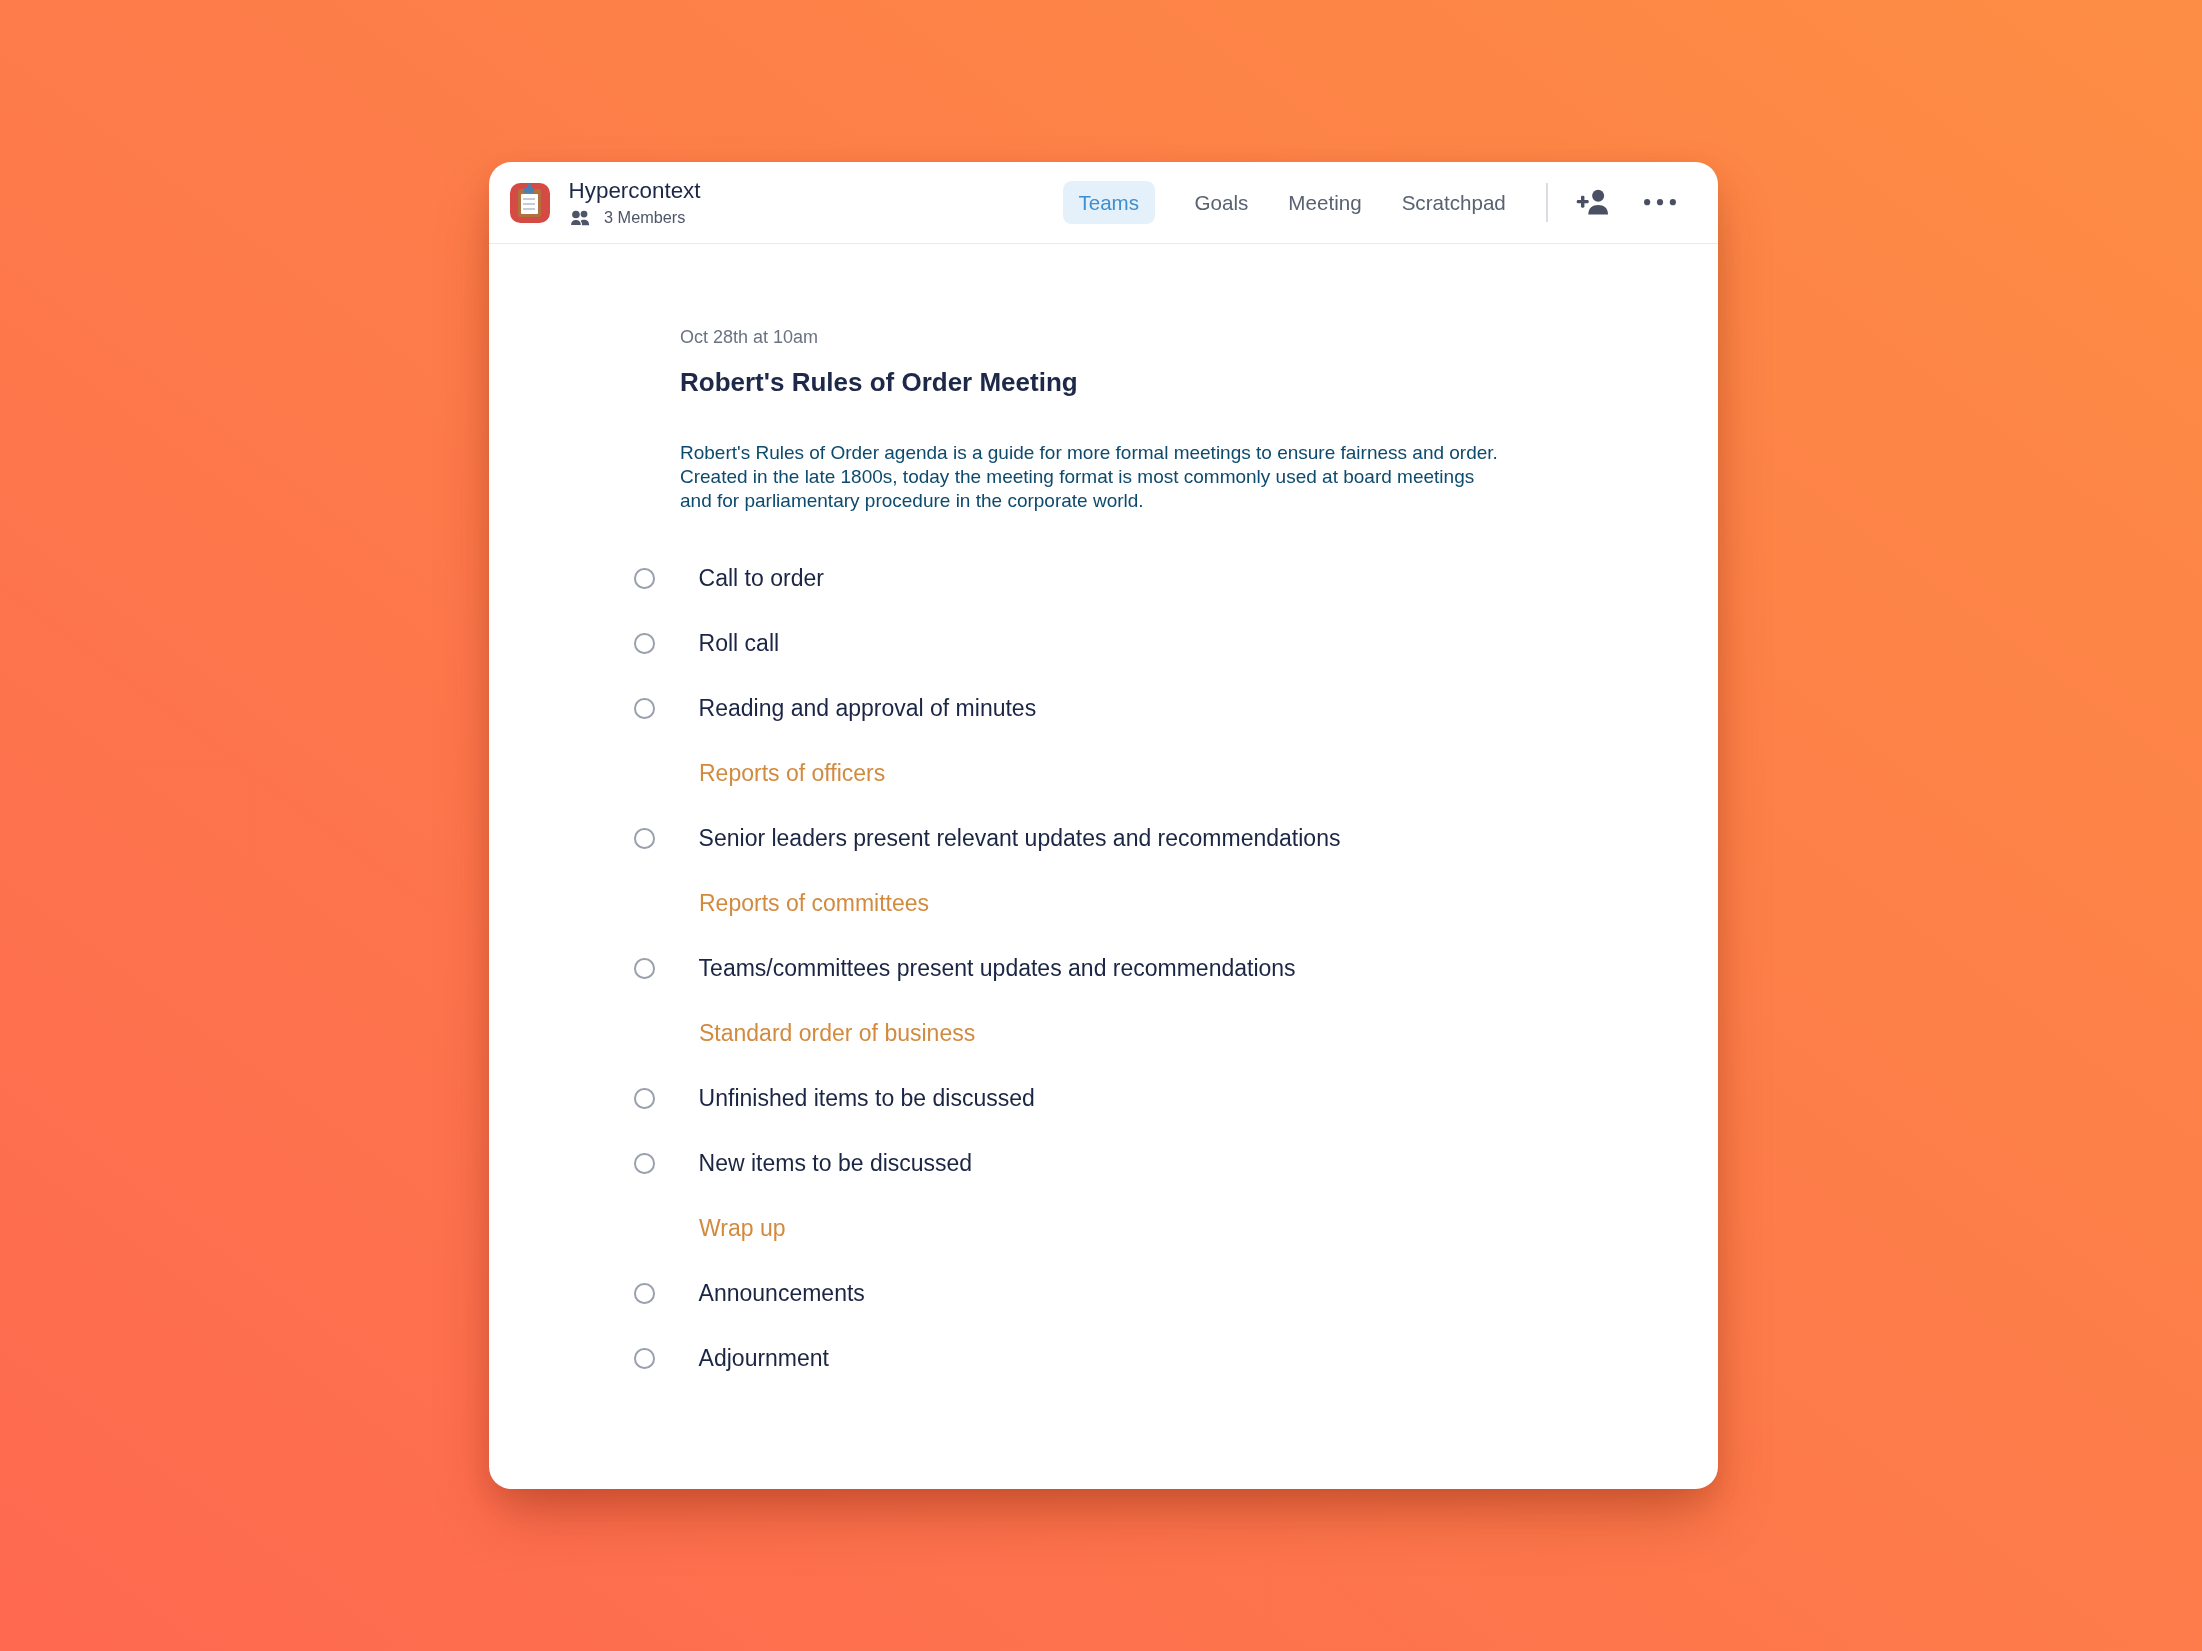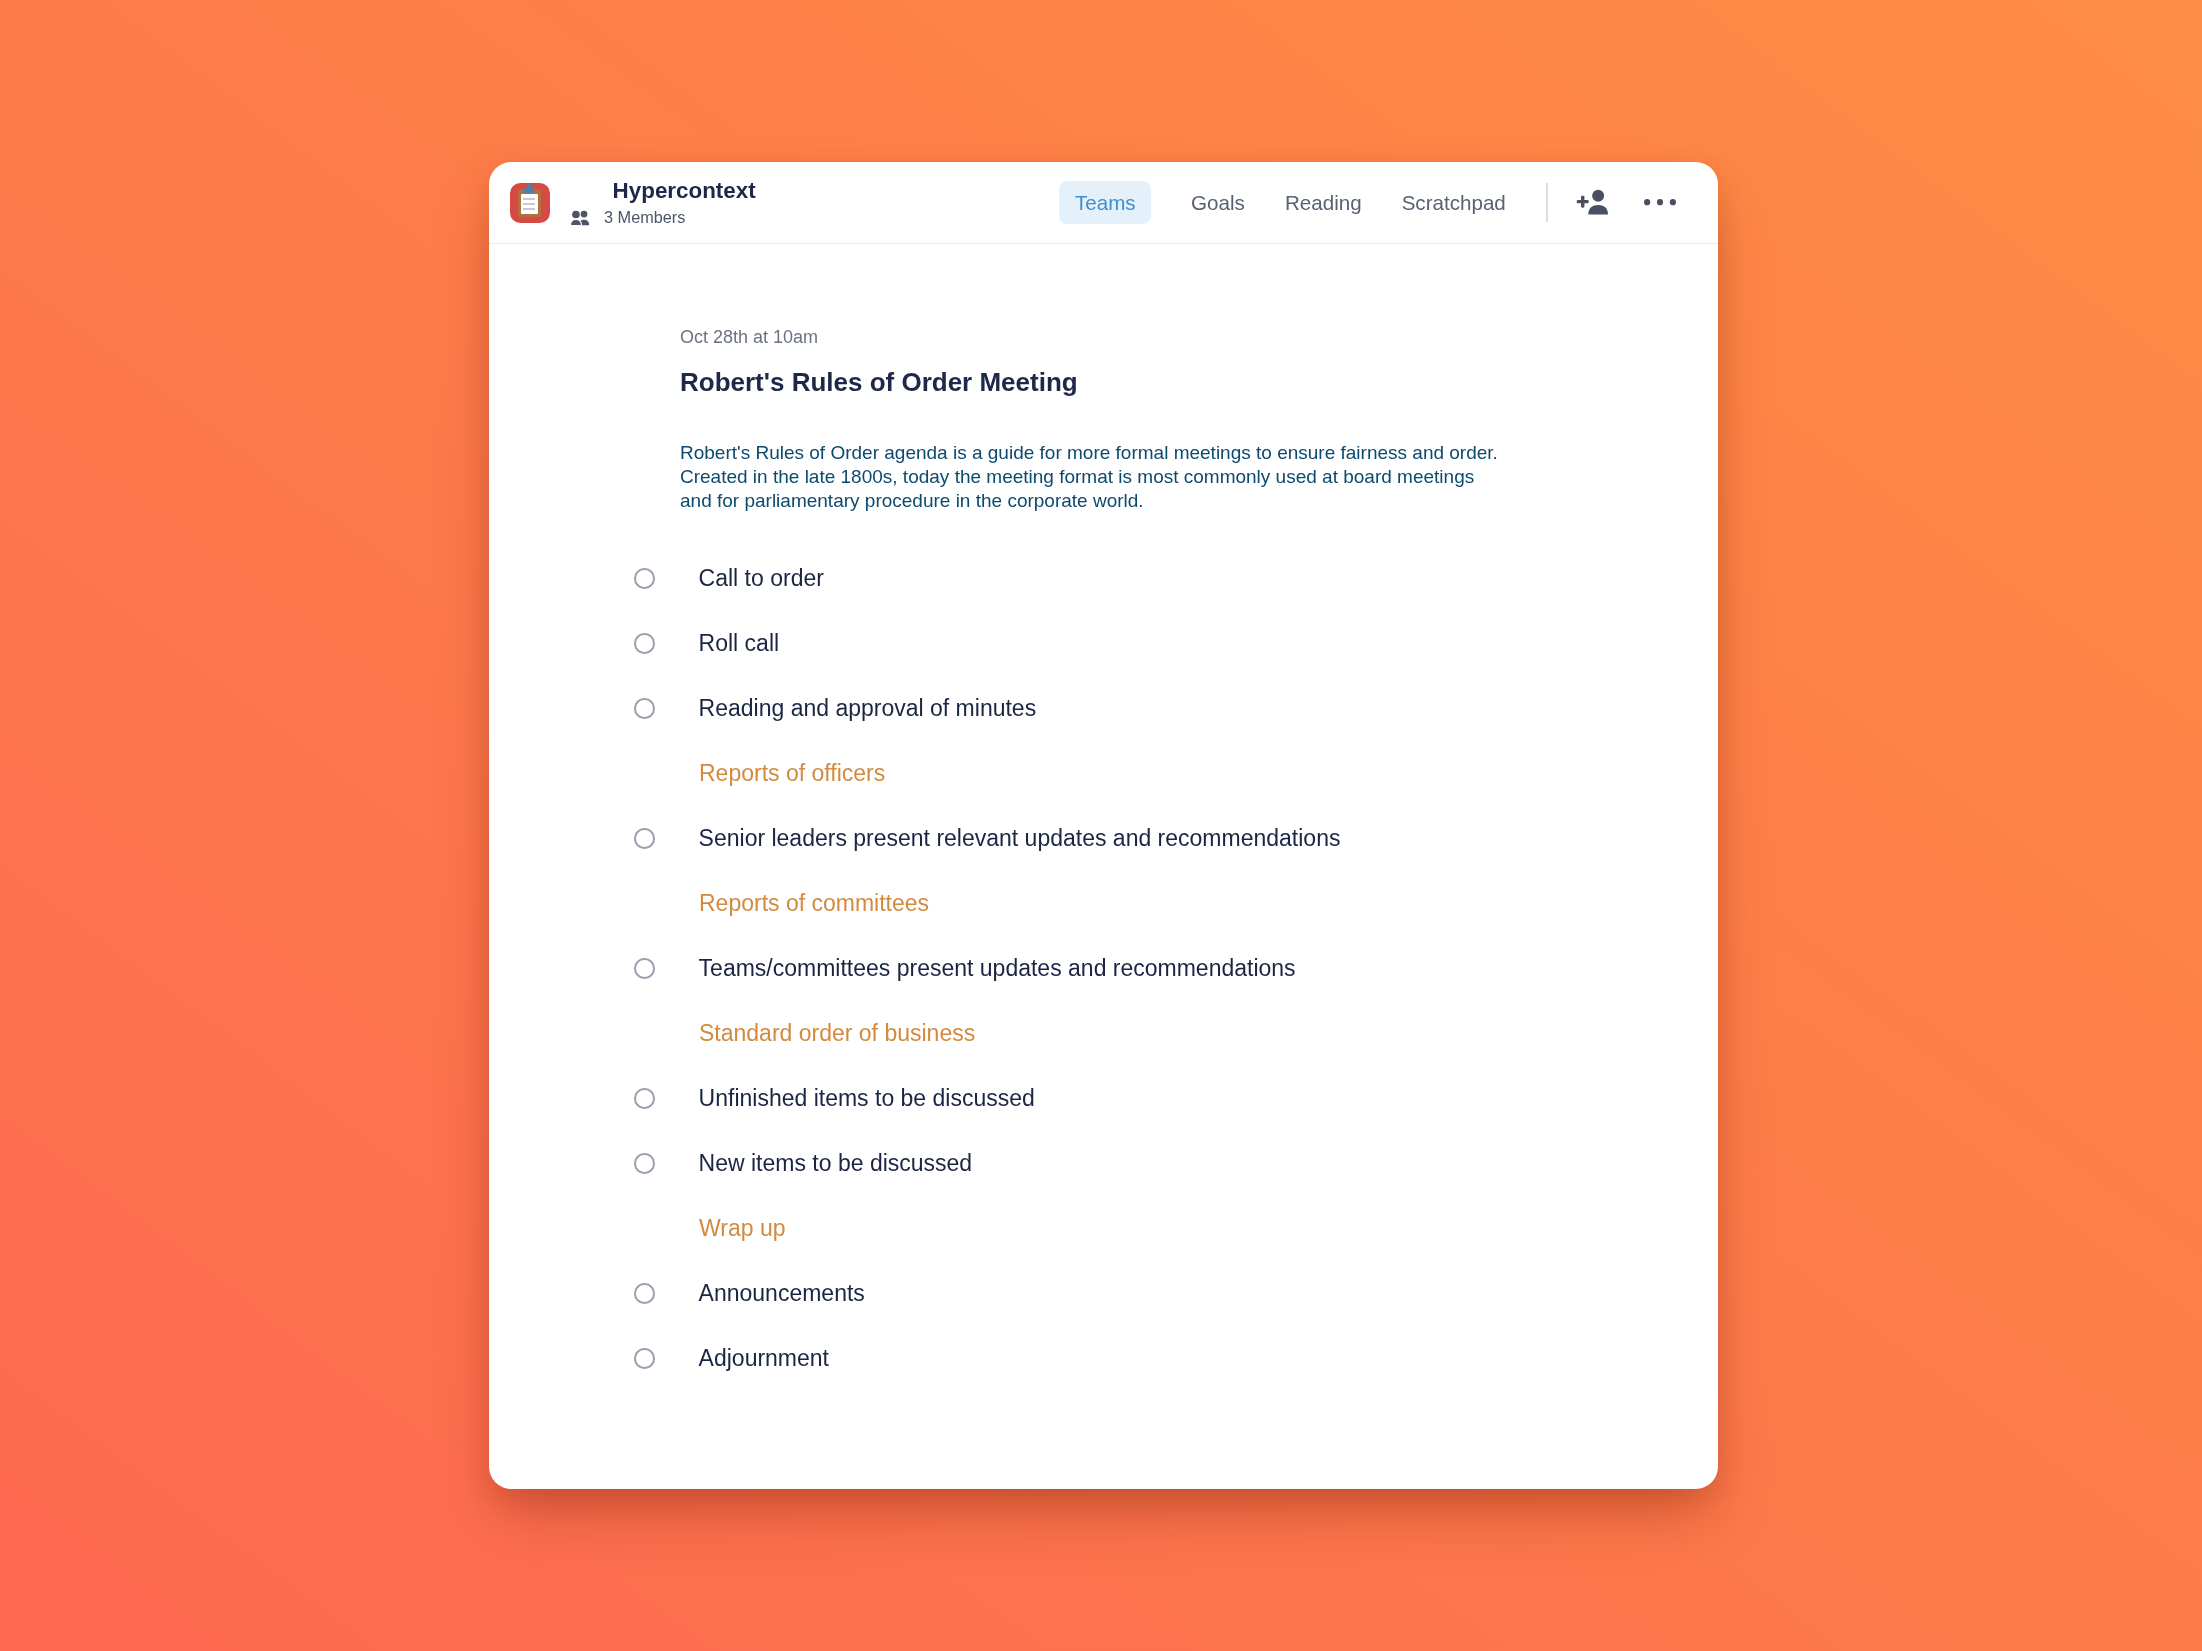--- a/index.html
+++ b/index.html
@@ -64,21 +64,21 @@
     background: #4d7fae;
     border-radius: 2.6px;
   }
   .clip-knob {
     position: absolute; left: 17px; top: 1.7px;
     width: 5.2px; height: 5.2px;
     background: #4d7fae;
     border-radius: 50%;
   }
   .app-text { margin-left: 19px; display: flex; flex-direction: column; gap: 4.3px; }
-  .app-title { font-size: 22.4px; font-weight: 700; color: #1c2749; line-height: 26px; margin-left: 44px; }
+  .app-title { font-size: 22.4px; font-weight: 400; color: #1c2749; line-height: 26px; }
   .members { display: flex; align-items: center; gap: 13px; color: #4d5569; font-size: 16.3px; }
   nav { margin-left: auto; display: flex; align-items: center; }
   .tab {
     font-size: 20.6px;
     color: #596272;
     margin-left: 40px;
     cursor: pointer;
     line-height: 24px;
   }
   .tab.active {
@@ -151,21 +151,21 @@
             <circle cx="8" cy="6.5" r="4.5" fill="#4d5569"></circle>
             <path d="M1.5 19.5 C1.5 14.5 4.2 12.3 8 12.3 C11.8 12.3 14.5 14.5 14.5 19.5 Z" fill="#4d5569" stroke="#ffffff" stroke-width="1.4"></path>
           </svg>
           <span>3 Members</span>
         </div>
       </div>
 
       <nav>
         <div class="tab active">Teams</div>
         <div class="tab">Goals</div>
-        <div class="tab">Reading</div>
+        <div class="tab">Meeting</div>
         <div class="tab">Scratchpad</div>
         <div class="nav-divider"></div>
         <div class="icon-btn">
           <svg width="36" height="31" viewBox="0 0 42 36">
             <rect x="2" y="15" width="14" height="4" rx="1.5" fill="#4a5064"></rect>
             <rect x="7" y="10" width="4" height="14" rx="1.5" fill="#4a5064"></rect>
             <circle cx="27" cy="10" r="7" fill="#4a5064"></circle>
             <path d="M15.5 32 C15.5 24.5 20.5 21 27 21 C33.5 21 38.5 24.5 38.5 32 Z" fill="#4a5064"></path>
           </svg>
         </div>

